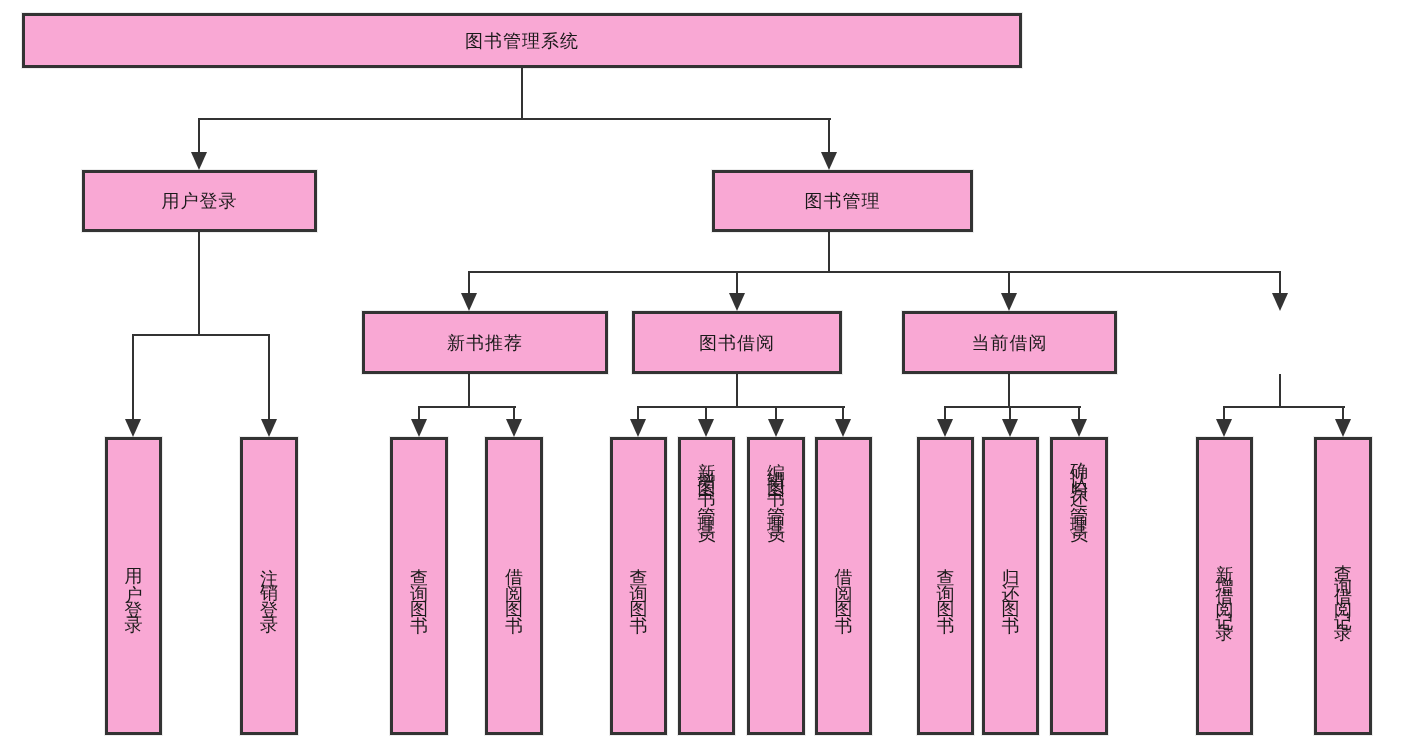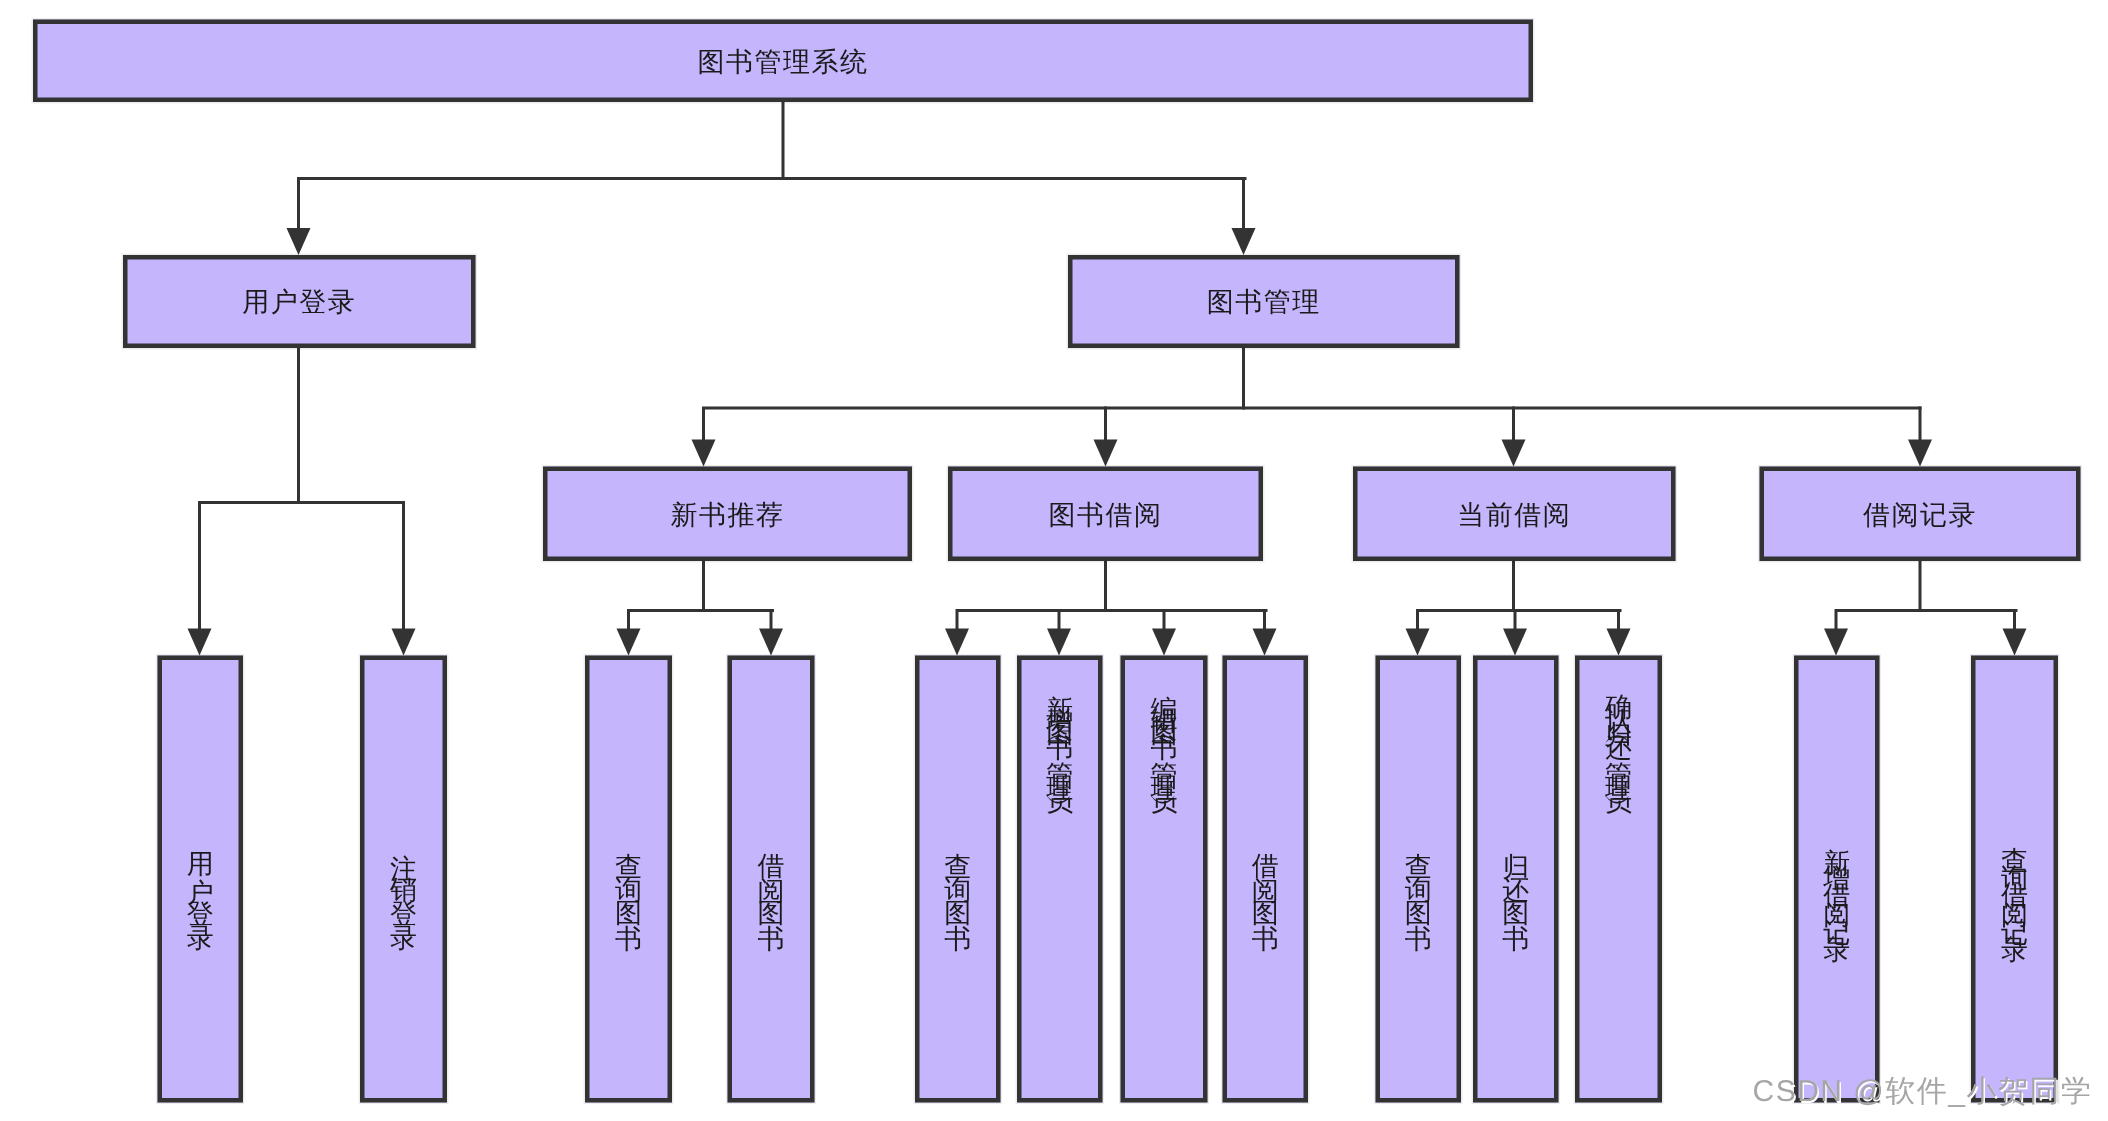--- a/index.html
+++ b/index.html
@@ -7,21 +7,21 @@
   .canvas {
     position: relative;
     width: 1405px;
     height: 747px;
     background: #ffffff;
     overflow: hidden;
   }
   .node {
     position: absolute;
     border: 3px solid #333333;
-    background: #c4b5fd;
+    background: #f9a8d4;
     box-shadow: 0 0 0 1px rgba(0,0,0,0.07);
     display: flex;
     align-items: center;
     justify-content: center;
     box-sizing: border-box;
   }
   .hlabel {
     font-size: 18px;
     color: #1a1a1a;
     letter-spacing: 1px;
@@ -139,23 +139,20 @@
 
   <div class="node" style="left:362px;top:311px;width:246px;height:63px">
     <span class="hlabel">新书推荐</span>
   </div>
   <div class="node" style="left:902px;top:311px;width:215px;height:63px">
     <span class="hlabel">当前借阅</span>
   </div>
   <div class="node" style="left:632px;top:311px;width:210px;height:63px">
     <span class="hlabel">图书借阅</span>
   </div>
-  <div class="node" style="left:1173px;top:311px;width:214px;height:63px">
-    <span class="hlabel">借阅记录</span>
-  </div>
 
   <div class="node vnode" style="left:105px;top:437px;width:57px;height:298px">
     <span class="vtext">用户登录</span>
   </div>
   <div class="node vnode" style="left:240px;top:437px;width:58px;height:298px">
     <span class="vtext">注销登录</span>
   </div>
 
   <div class="node vnode" style="left:390px;top:437px;width:58px;height:298px">
     <span class="vtext">查询图书</span>
@@ -187,15 +184,14 @@
     <span class="vtext long">确认归还（管理员）</span>
   </div>
 
   <div class="node vnode" style="left:1196px;top:437px;width:57px;height:298px">
     <span class="vtext med">新增借阅记录</span>
   </div>
   <div class="node vnode" style="left:1314px;top:437px;width:58px;height:298px">
     <span class="vtext med">查询借阅记录</span>
   </div>
 
-  <div class="watermark">CSDN @软件_小贺同学</div>
 
 </div>
 
 </body></html>

